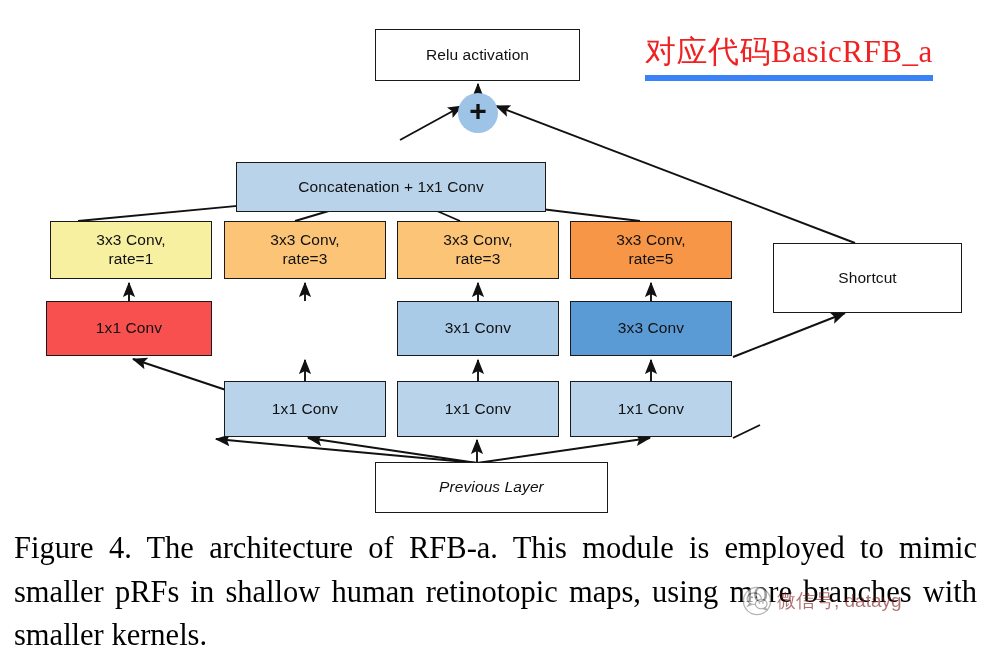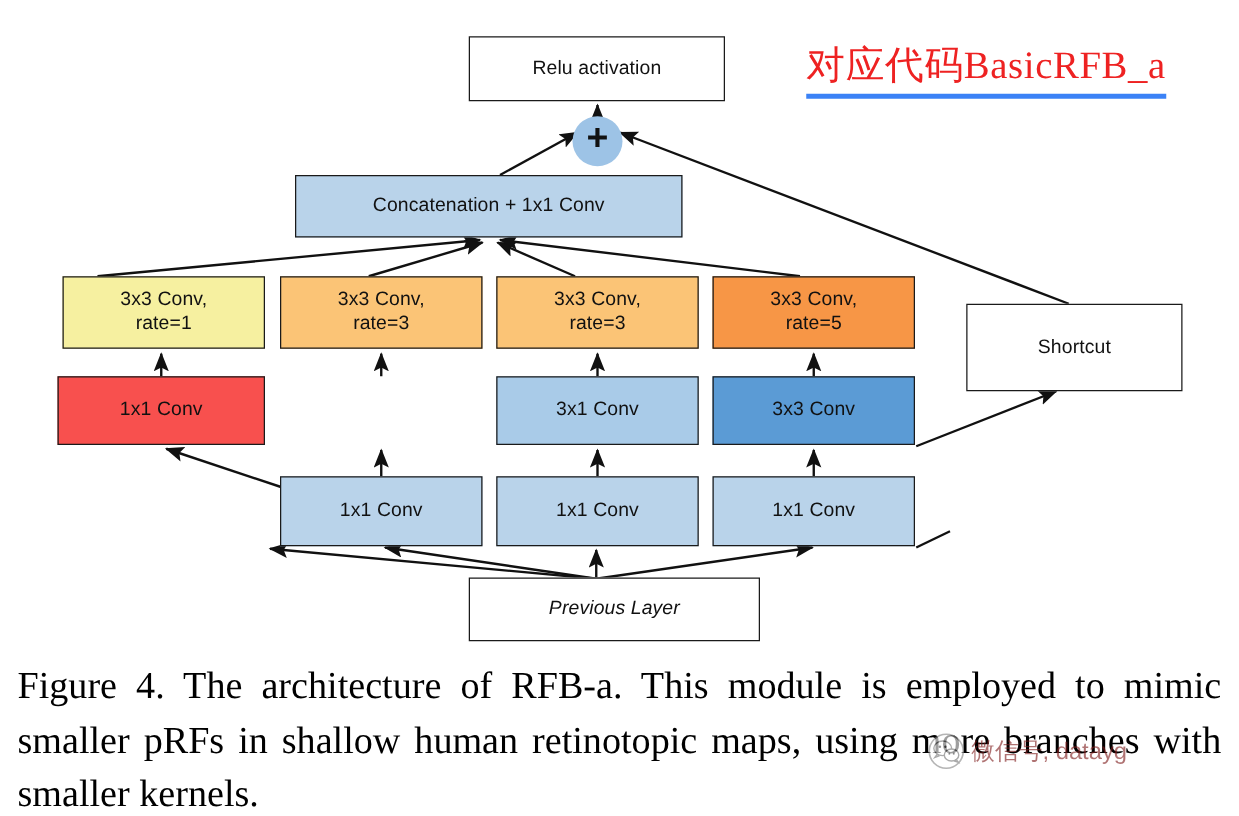--- a/index.html
+++ b/index.html
@@ -70,32 +70,32 @@
 
   #conv11a   { left: 46px;  top: 301px; width: 166px; height: 55px; background: #F8504E; }
   #conv13    { left: 224px; top: 301px; width: 162px; height: 55px; background: #A9CBE8; }
   #conv31    { left: 397px; top: 301px; width: 162px; height: 55px; background: #A9CBE8; text-align: right; }
   #conv33    { left: 570px; top: 301px; width: 162px; height: 55px; background: #5B9BD5; }
 
   #pre1      { left: 224px; top: 381px; width: 162px; height: 56px; background: #B9D3EA; }
   #pre2      { left: 397px; top: 381px; width: 162px; height: 56px; background: #B9D3EA; }
   #pre3      { left: 570px; top: 381px; width: 162px; height: 56px; background: #B9D3EA; }
 
-  #shortcut  { left: 773px; top: 243px; width: 173px; height: 70px; }
+  #shortcut  { left: 773px; top: 243px; width: 189px; height: 70px; }
   #prevlayer { left: 375px; top: 462px; width: 233px; height: 51px; font-style: italic; }
 
   #code-note {
     position: absolute;
     left: 645px;
     top: 31px;
     color: #EE2222;
     font-family: "Liberation Serif", serif;
     font-size: 31px;
     letter-spacing: 0.5px;
-    border-bottom: 4px solid #3b82f6;
+    border-bottom: 6px solid #3b82f6;
     padding-bottom: 2px;
     z-index: 5;
     white-space: nowrap;
   }
 
   #caption {
     position: absolute;
     left: 14px;
     top: 527px;
     width: 963px;
@@ -177,21 +177,21 @@
       <path d="M733,438 L760,425"></path>
     </g>
   </svg>
 
   <div class="node plain" id="relu">Relu activation</div>
 
   <div class="adder" id="plus">
     <span>+</span>
   </div>
 
-  <div class="node" id="concat" style="background:#B9D3EA;">Concatenation + 1x1 Conv</div>
+  <div class="node" id="concat" style="background:#B9D3EA;margin-top:22px;">Concatenation + 1x1 Conv</div>
 
   <div class="node" id="rate1">3x3 Conv,
 rate=1</div>
   <div class="node" id="rate3a">3x3 Conv,
 rate=3</div>
   <div class="node" id="rate3b">3x3 Conv,
 rate=3</div>
   <div class="node" id="rate5">3x3 Conv,
 rate=5</div>
 

